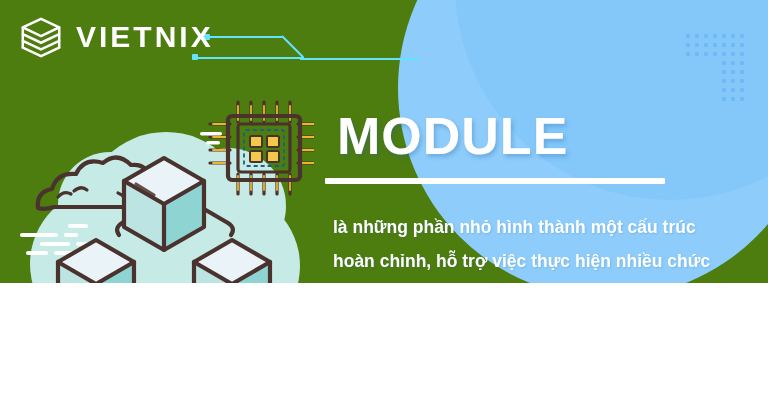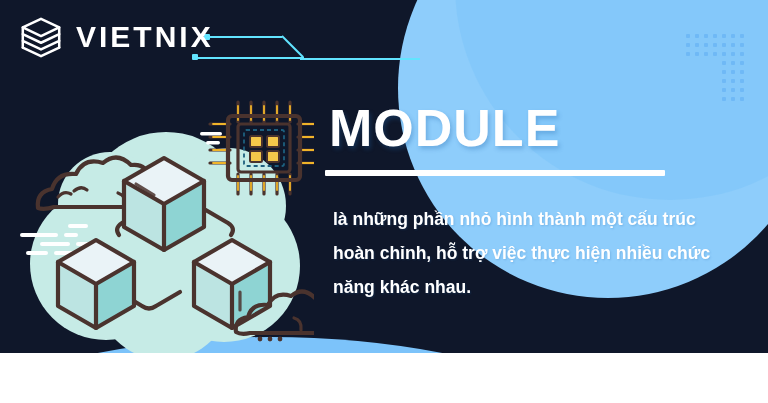--- a/index.html
+++ b/index.html
@@ -8,23 +8,23 @@
     padding: 0;
     background: #ffffff;
   }
   body {
     font-family: "Liberation Sans", "DejaVu Sans", sans-serif;
   }
 
   #banner {
     position: relative;
     width: 768px;
-    height: 353px;
+    height: 283px;
     overflow: hidden;
-    background: #0f172a;
+    background: #4d7c0f;
   }
 
   
   .bg-layer {
     position: absolute;
     inset: 0;
     overflow: hidden;
   }
   .blue-circle {
     position: absolute;
@@ -125,21 +125,21 @@
     left: 325px;
     top: 98px;
     width: 412px;
   }
   .headline {
     color: #ffffff;
     font-size: 52px;
     font-weight: 700;
     letter-spacing: 1px;
     line-height: 1;
-    margin: 4px;
+    margin: 12px;
     text-shadow: 2px 3px 4px rgba(30,100,170,.30);
   }
   .rule {
     margin-top: 16px;
     width: 340px;
     height: 6px;
     background: #ffffff;
     border-radius: 1px;
   }
   .subtext {

